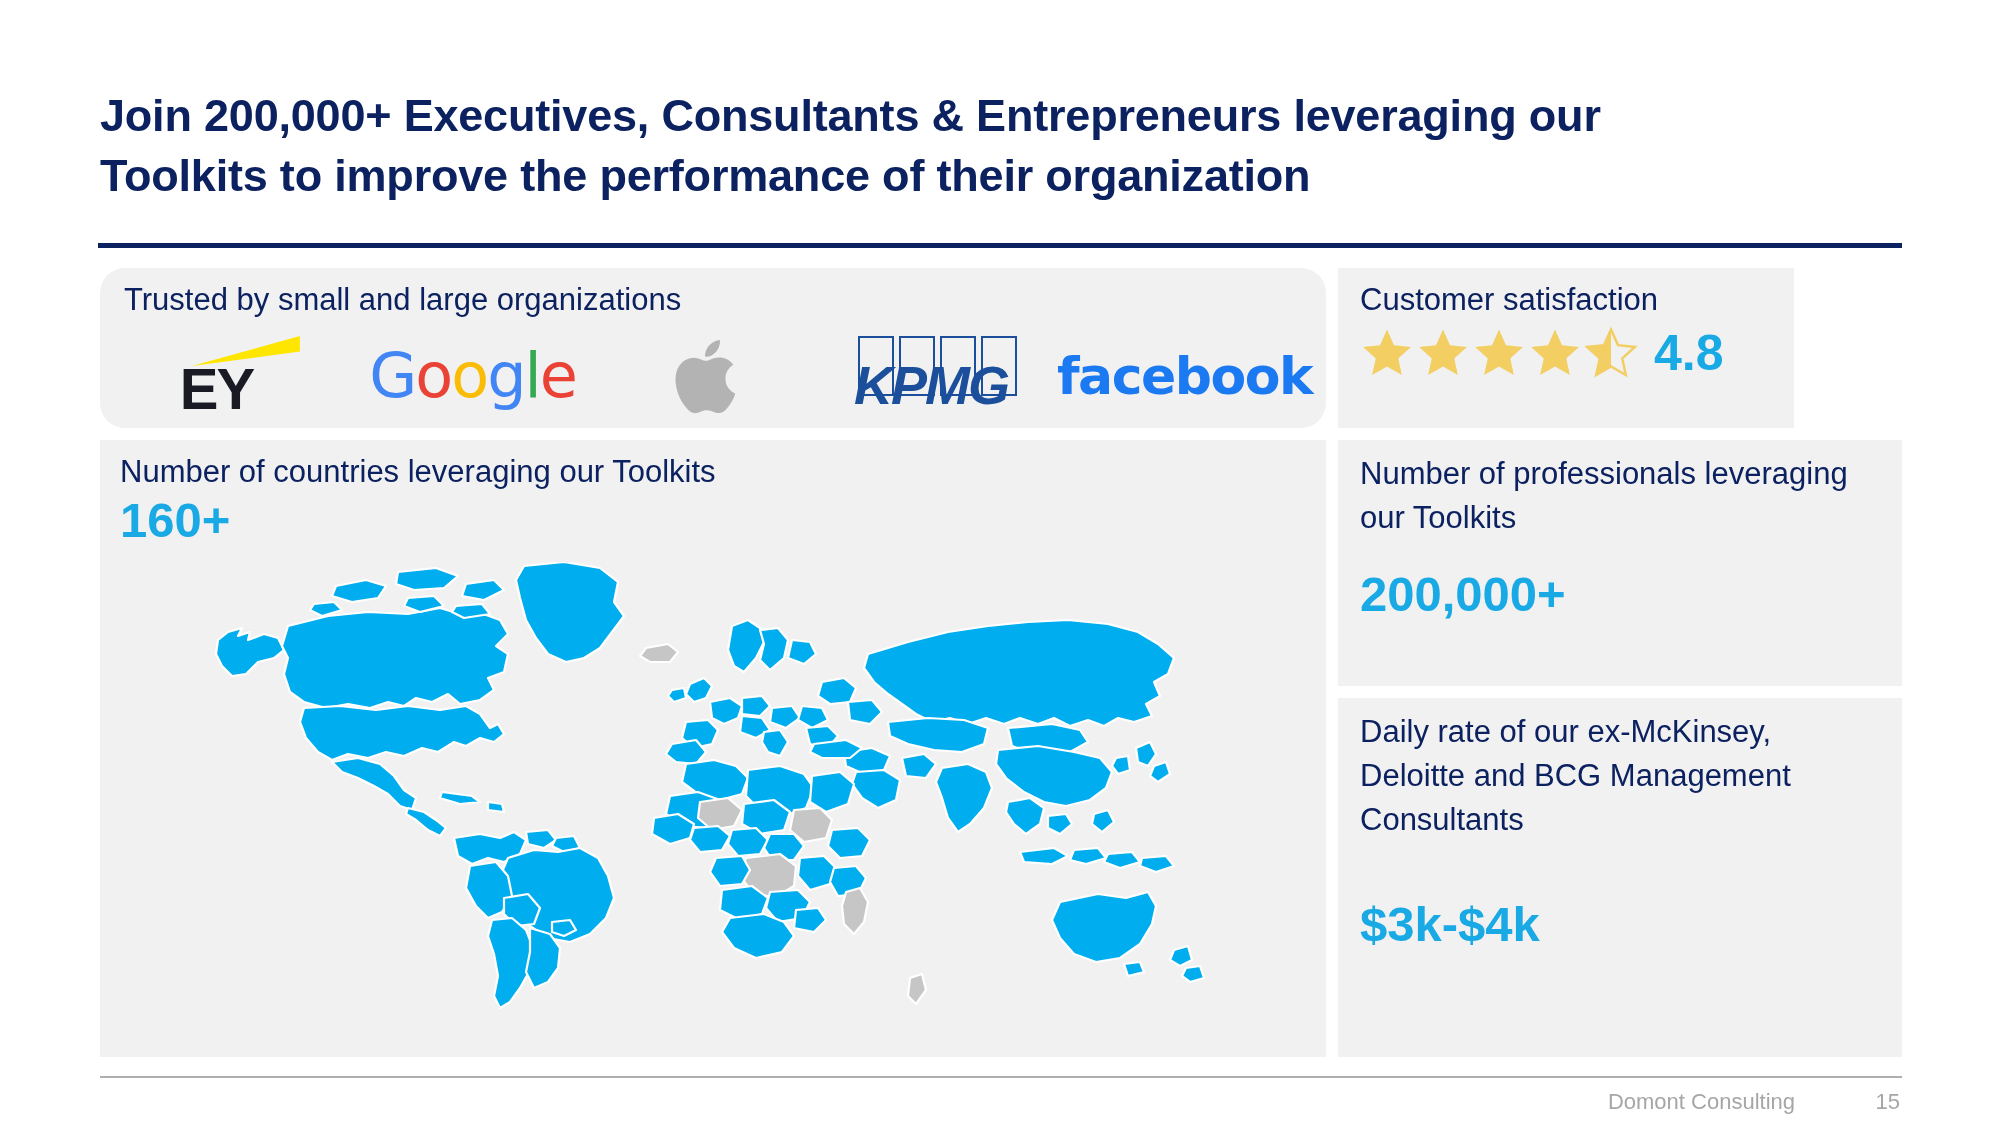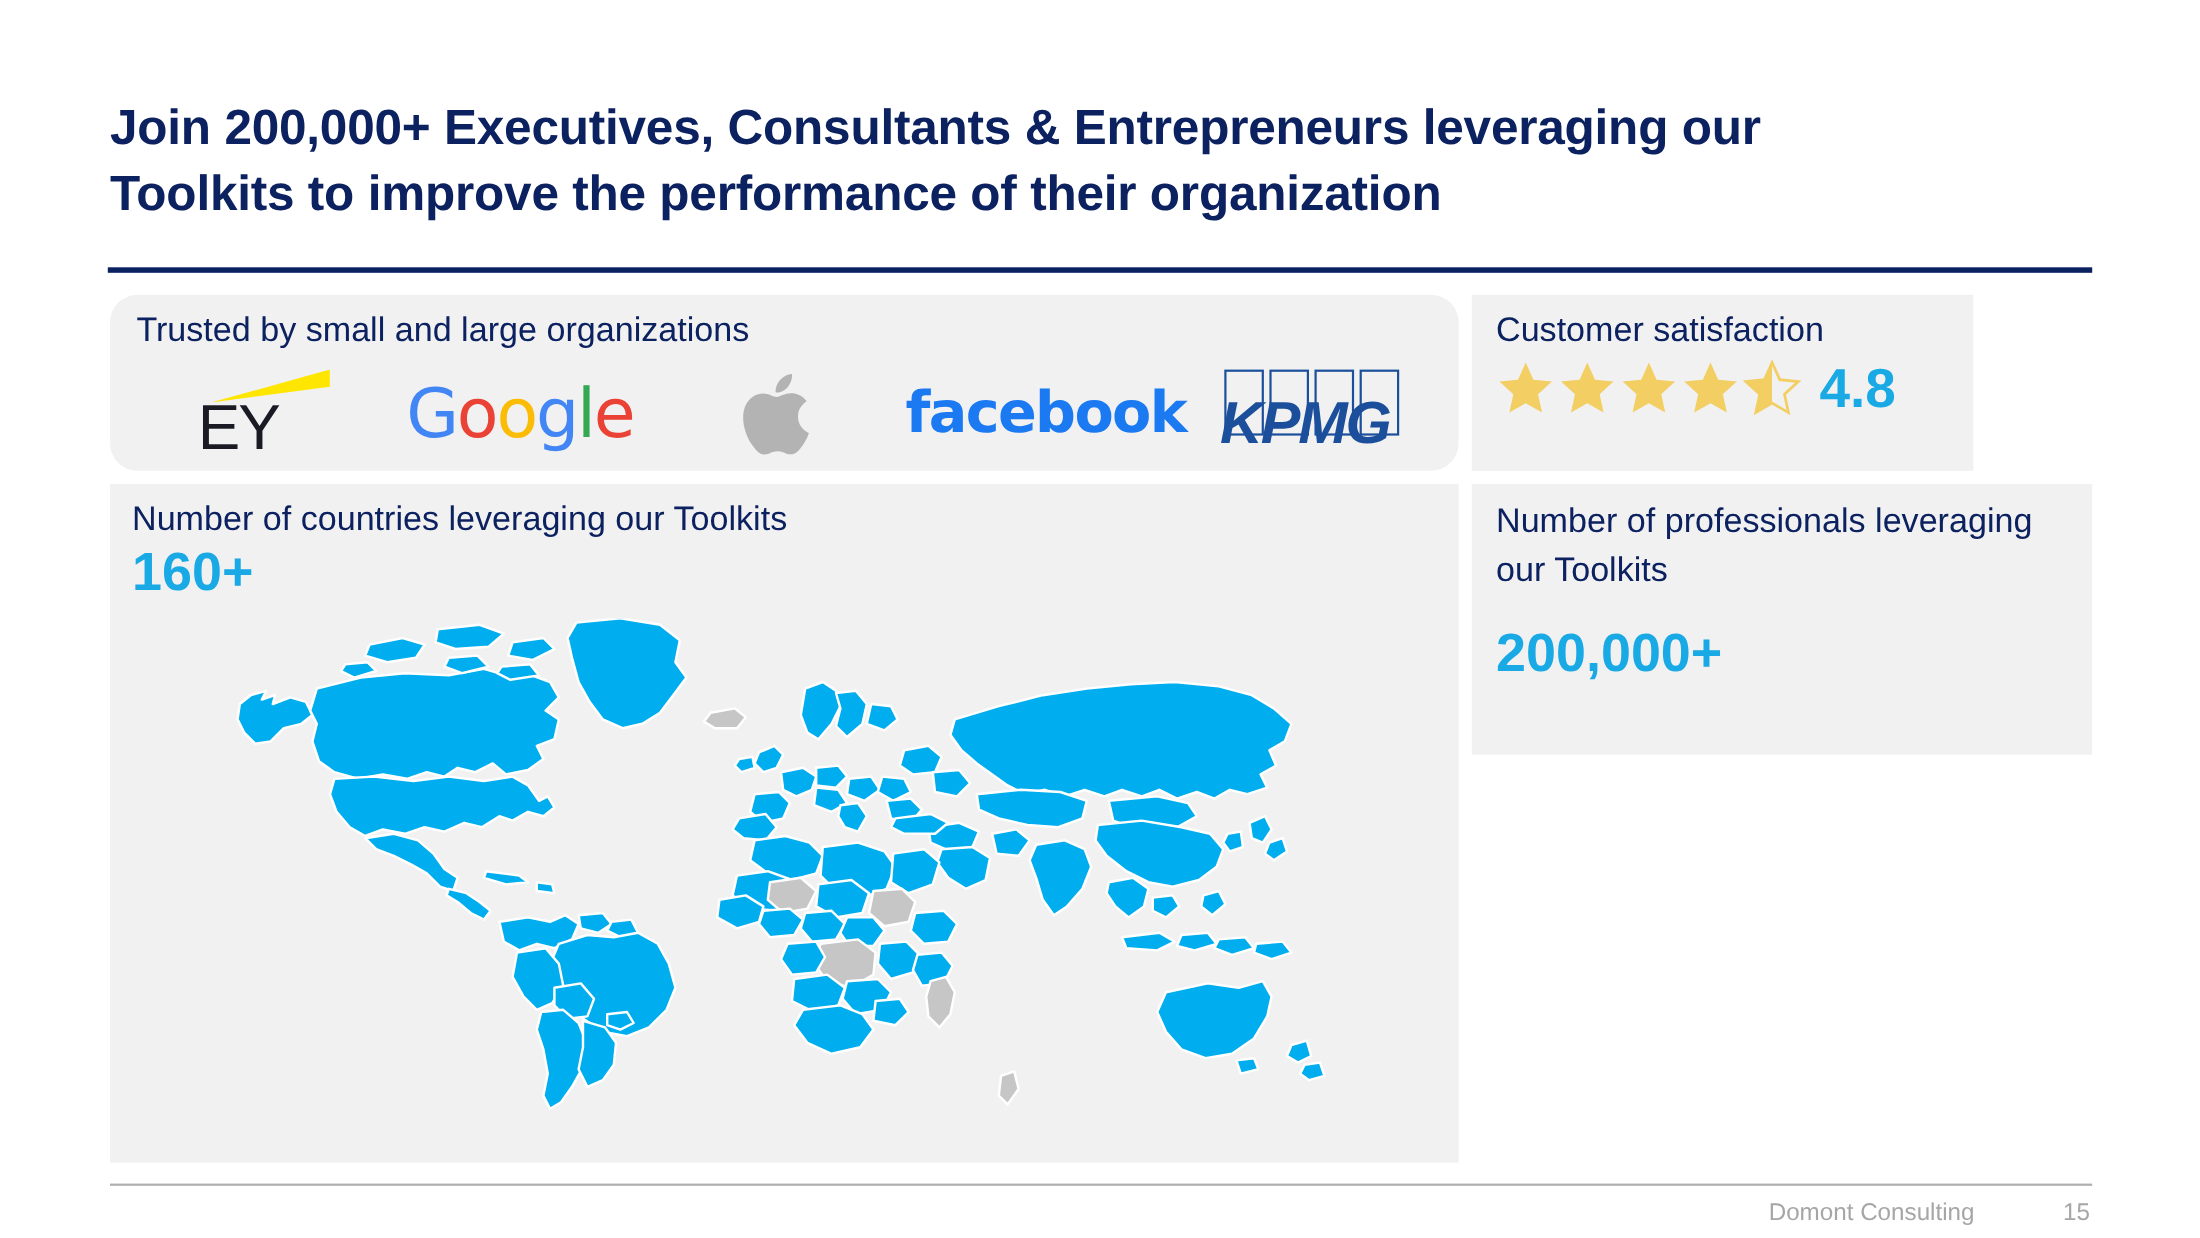--- a/index.html
+++ b/index.html
@@ -93,21 +93,21 @@
   
   .ey { position: relative; width: 130px; height: 84px; }
   .ey-wedge {
     position: absolute; left: 18px; top: 2px; width: 108px; height: 30px;
     background: #FFE600;
     clip-path: polygon(0% 100%, 100% 0%, 100% 52%, 0% 100%);
   }
   .ey-text {
     position: absolute; left: 6px; top: 26px;
     font-family: "Liberation Sans", sans-serif;
-    font-size: 58px; font-weight: normal; color: #1A1A24;
+    font-size: 58px; font-weight: bold; color: #1A1A24;
     letter-spacing: -2px; line-height: 58px;
   }
 
   
   .google {
     font-family: "DejaVu Sans", sans-serif;
     font-size: 62px;
     line-height: 62px;
     letter-spacing: -2px;
   }
@@ -225,36 +225,36 @@
         <div class="google"><span class="g-b">G</span><span class="g-r">o</span><span class="g-y">o</span><span class="g-b">g</span><span class="g-g">l</span><span class="g-r">e</span></div>
       </div>
 
       <div class="logo-slot">
         <div class="apple">
           <svg width="74" height="88" viewBox="0 0 170 200" aria-hidden="true">
             <path fill="#B3B3B3" d="M129.6 106.2c-.2-21.3 17.4-31.5 18.2-32-9.9-14.5-25.3-16.5-30.8-16.7-13.1-1.3-25.6 7.7-32.2 7.7-6.7 0-16.9-7.5-27.8-7.3-14.3.2-27.5 8.3-34.8 21.1-14.9 25.8-3.8 64 10.7 85 7.1 10.2 15.5 21.7 26.6 21.3 10.7-.4 14.7-6.9 27.6-6.9 12.9 0 16.5 6.9 27.8 6.7 11.5-.2 18.8-10.4 25.8-20.7 8.2-11.9 11.5-23.4 11.7-24-.3-.1-22.5-8.6-22.8-34.2z"></path>
             <path fill="#B3B3B3" d="M108.3 44.2c5.9-7.2 9.9-17.1 8.8-27.1-8.5.3-18.8 5.7-24.9 12.8-5.5 6.3-10.3 16.4-9 26.1 9.5.7 19.2-4.8 25.1-11.8z"></path>
           </svg>
         </div>
-      </div>
-
-      <div class="logo-slot">
-        <div class="facebook">facebook</div>
       </div>
 
       <div class="logo-slot">
         <div class="kpmg">
           <div class="kpmg-boxes">
             <div class="kpmg-box"></div>
             <div class="kpmg-box"></div>
             <div class="kpmg-box"></div>
             <div class="kpmg-box"></div>
           </div>
           <div class="kpmg-text">KPMG</div>
         </div>
+      </div>
+
+      <div class="logo-slot">
+        <div class="facebook">facebook</div>
       </div>
 
     </div>
   </div>
 
   <div class="panel" id="panel-csat">
     <div class="panel-label csat-label">Customer satisfaction</div>
     <div class="csat-row">
       <div class="stars">
         <svg class="star-svg" width="54" height="54" viewBox="0 0 24 24">
@@ -426,18 +426,22 @@
         </g>
       </svg>
     </div>
   </div>
 
   <div class="panel" id="panel-pros">
     <div class="panel-label stat-label">Number of professionals leveraging our Toolkits</div>
     <div class="big-number pros-number">200,000+</div>
   </div>
 
+  <div class="panel" id="panel-rate">
+    <div class="panel-label rate-label">Daily rate of our ex-McKinsey, Deloitte and BCG Management Consultants</div>
+    <div class="big-number rate-number">$3k-$4k</div>
+  </div>
 
   <div class="footer-rule"></div>
   <div class="footer-text" id="footer-company">Domont Consulting</div>
   <div class="footer-text" id="footer-page">15</div>
 
 </div>
 
 </body></html>

